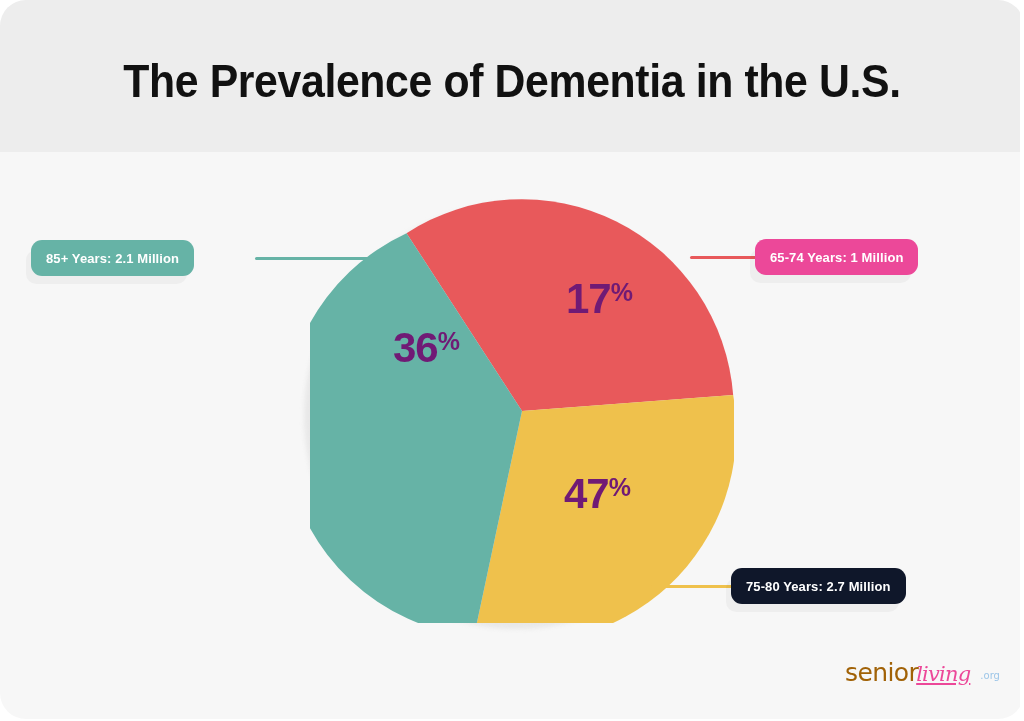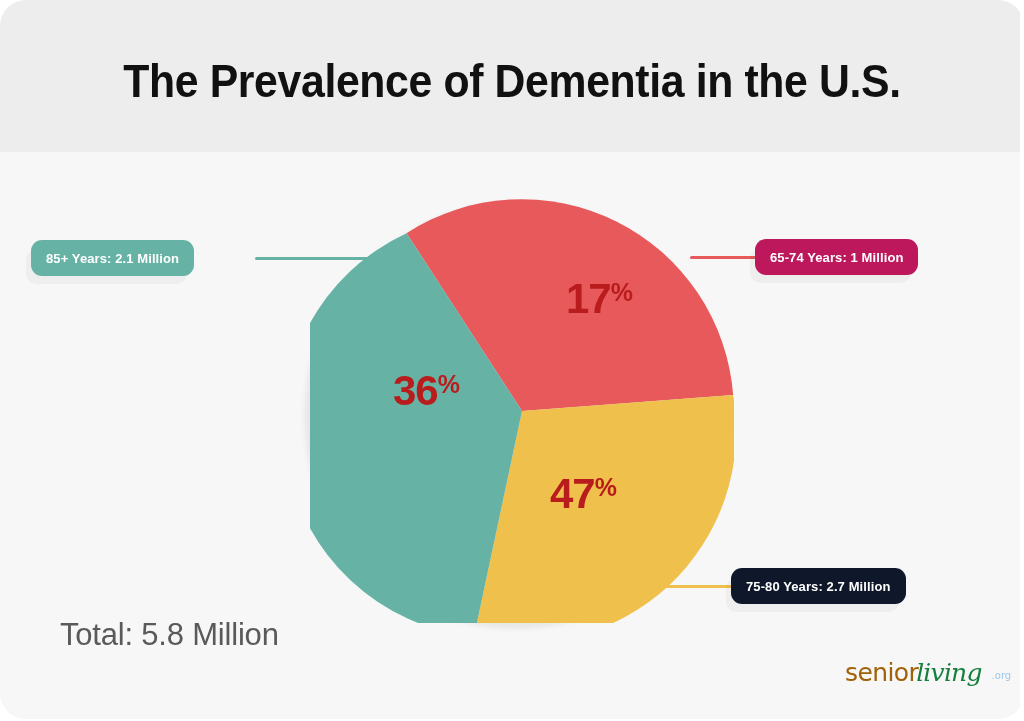--- a/index.html
+++ b/index.html
@@ -76,33 +76,33 @@
     position: absolute;
     left: 6px;
     top: 0px;
     width: 424px;
     height: 424px;
   }
   .pie svg { display: block; width: 424px; height: 424px; }
 
   .slice-label {
     position: absolute;
-    color: #b91c1c;
+    color: #701a75;
     font-family: "Liberation Sans", "DejaVu Sans", sans-serif;
     font-weight: bold;
     white-space: nowrap;
     line-height: 1;
     letter-spacing: -1px;
   }
   .slice-label .pct-num { font-size: 42px; }
   .slice-label .pct-sym { font-size: 25px; vertical-align: 12px; letter-spacing: 0; }
 
   #label-pct-65   { left: 566px; top: 278px; }
-  #label-pct-85   { left: 393px; top: 327px; margin-top: 43px; }
-  #label-pct-75   { left: 550px; top: 473px; }
+  #label-pct-85   { left: 393px; top: 327px; }
+  #label-pct-75   { left: 564px; top: 473px; }
 
   
   .leader {
     position: absolute;
     height: 3px;
     border-radius: 2px;
   }
   #leader-85 { left: 255px; top: 257px; width: 120px; background: #66b3a6; }
   #leader-65 { left: 690px; top: 256px; width: 88px;  background: #e8595b; }
   #leader-75 { left: 651px; top: 585px; width: 112px; background: #efc14c; }
@@ -117,21 +117,21 @@
     border-radius: 11px;
     color: #ffffff;
     font-family: "Liberation Sans", "DejaVu Sans", sans-serif;
     font-size: 13px;
     font-weight: bold;
     letter-spacing: 0.1px;
     white-space: nowrap;
     box-shadow: -6px 9px 0 -1px rgba(0,0,0,0.035);
   }
   #pill-85 { left: 31px;  top: 240px; background: #66b3a6; }
-  #pill-65 { left: 755px; top: 239px; background: #be185d; }
+  #pill-65 { left: 755px; top: 239px; background: #ec4899; }
   #pill-75 { left: 731px; top: 568px; background: #0f172a; }
 
   
   .total-text {
     position: absolute;
     left: 60px;
     top: 617px;
     font-family: "Liberation Sans", "DejaVu Sans", sans-serif;
     font-size: 31px;
     font-weight: normal;
@@ -150,24 +150,25 @@
   }
   .logo-senior {
     font-family: "DejaVu Sans", "Liberation Sans", sans-serif;
     font-size: 25px;
     letter-spacing: -0.6px;
     color: #a16207;
   }
   .logo-living {
     font-family: "DejaVu Serif", "Liberation Serif", serif;
     font-style: italic;
-    font-size: 25px;
+    font-size: 21px;
     letter-spacing: -0.8px;
-    color: #15803d;
+    color: #ec4899;
     margin-left: -2px;
+    text-decoration: underline;
   }
   .logo-org {
     font-family: "DejaVu Sans", "Liberation Sans", sans-serif;
     font-size: 10px;
     color: #9dc6e8;
     vertical-align: 2px;
     margin-left: 10px;
   }
 </style>
 </head>
@@ -205,19 +206,18 @@
   </div>
 
   <div class="leader" id="leader-85"></div>
   <div class="leader" id="leader-65"></div>
   <div class="leader" id="leader-75"></div>
 
   <div class="pill" id="pill-85">85+ Years: 2.1 Million</div>
   <div class="pill" id="pill-65">65-74 Years: 1 Million</div>
   <div class="pill" id="pill-75">75-80 Years: 2.7 Million</div>
 
-  <div class="total-text">Total: 5.8 Million</div>
 
   <div class="logo">
     <span class="logo-senior">senior</span><span class="logo-living">living</span><span class="logo-org">.org</span>
   </div>
 
 </div>
 
 </body></html>

